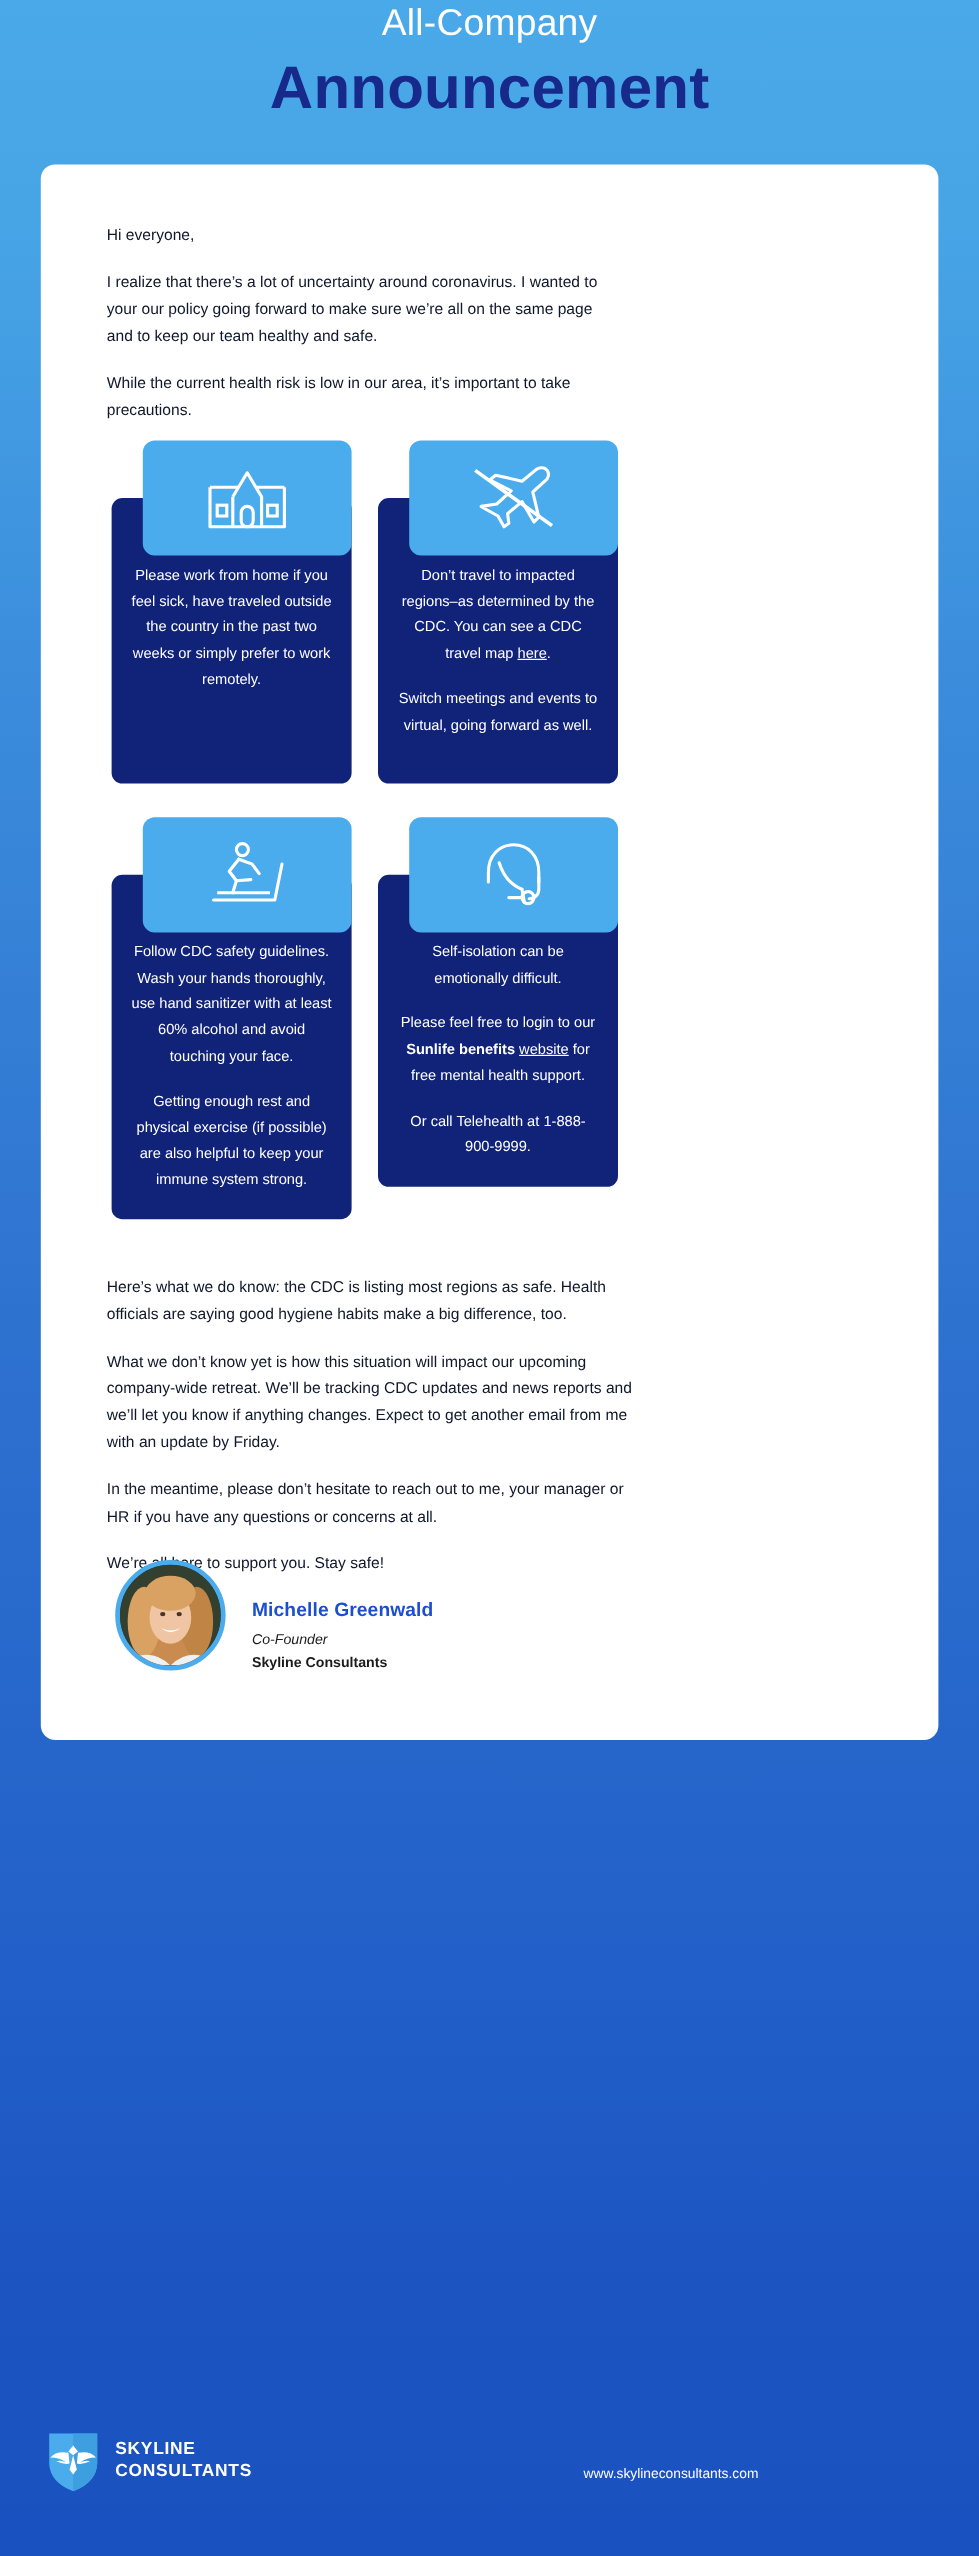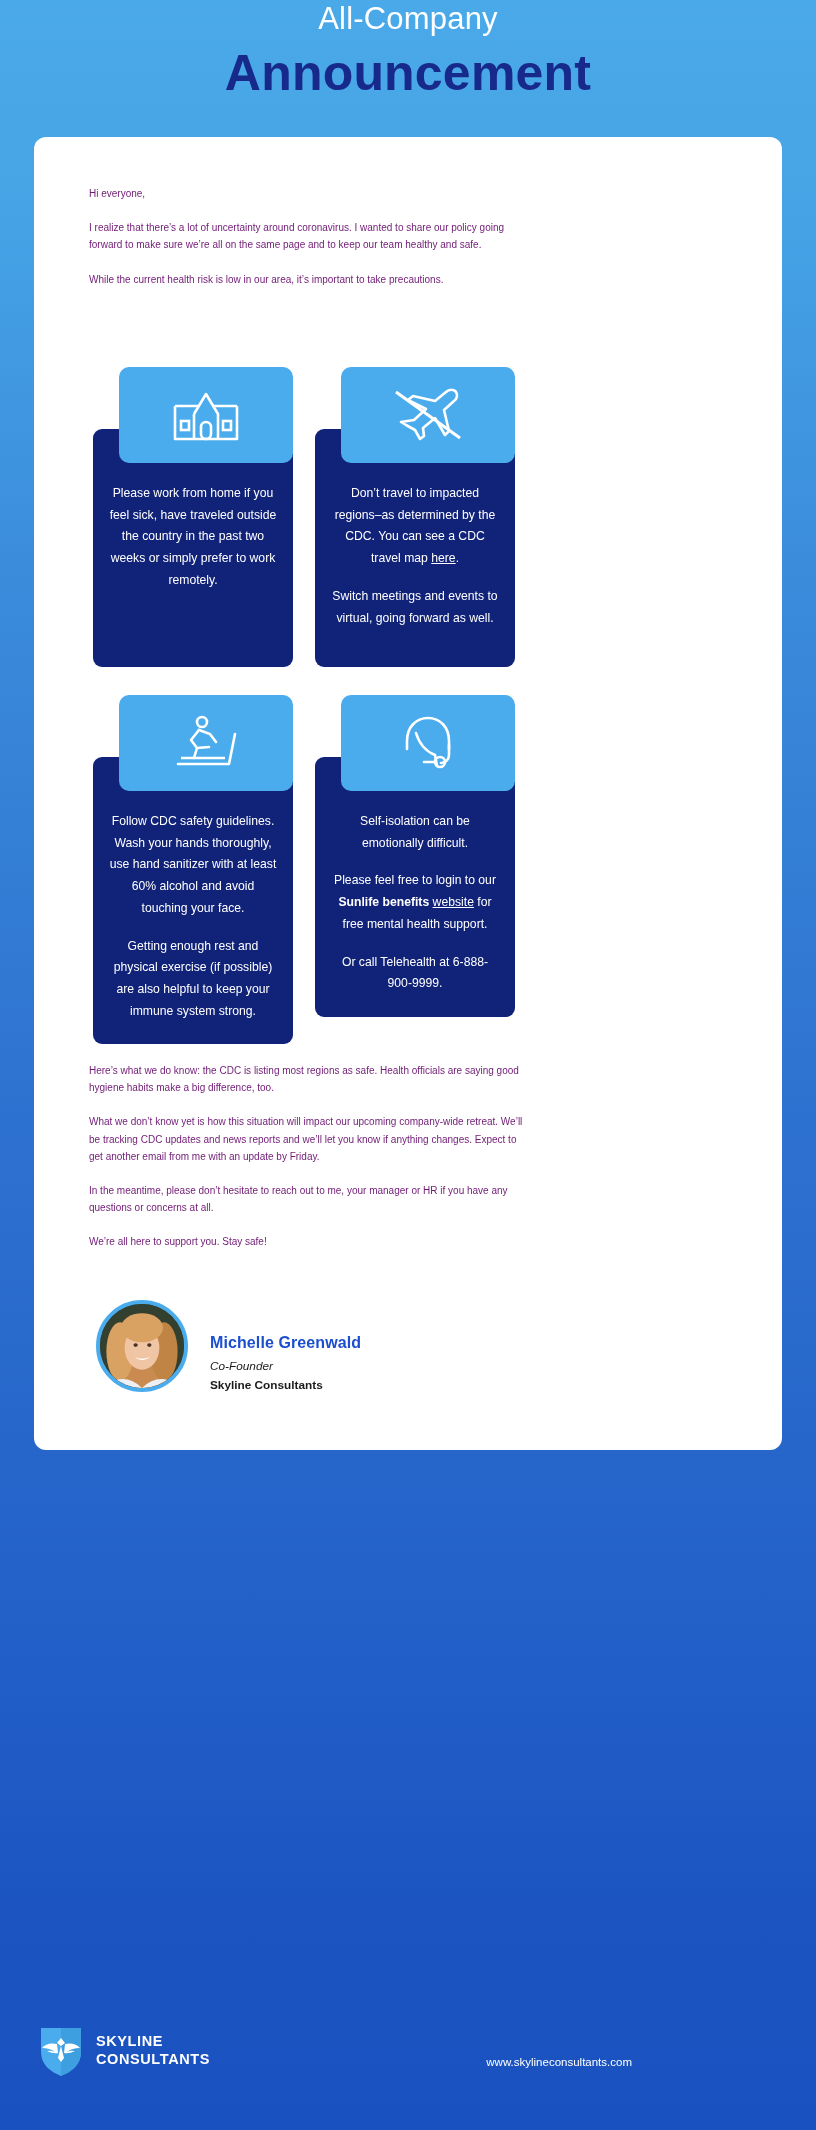--- a/index.html
+++ b/index.html
@@ -54,44 +54,44 @@
     border-radius: 12px;
   }
 
   .body-copy {
     position: absolute;
     left: 55px;
     top: 48px;
     width: 420px;
   }
   .body-copy p, .post-copy p {
-    font-size: 10px;
+    font-size: 13px;
     line-height: 1.72;
-    color: #701a75;
+    color: #0f172a;
     margin-bottom: 17px;
   }
   .body-copy p:last-child, .post-copy p:last-child { margin-bottom: 0; }
 
   
   .cards {
     position: absolute;
     left: 59px;
     top: 230px;
     width: 632px;
   }
   .card-row {
     display: flex;
     gap: 22px;
   }
   .card-row + .card-row { margin-top: 28px; }
 
   .card {
     position: relative;
     width: 200px;
-    padding-top: 62px;
+    padding-top: 48px;
   }
   .card-body {
     position: relative;
     background: #112379;
     border-radius: 9px;
     padding: 54px 16px 22px 16px;
     min-height: 237px;
     text-align: center;
   }
   .card-row:first-child .card-body { min-height: 238px; }
@@ -206,21 +206,21 @@
 
   <div class="header">
     <div class="line1">All-Company</div>
     <div class="line2">Announcement</div>
   </div>
 
   <div class="sheet">
 
     <div class="body-copy">
       <p>Hi everyone,</p>
-      <p>I realize that there’s a lot of uncertainty around coronavirus. I wanted to share our policy going forward to make sure we’re all on the same page and to keep our team healthy and safe.</p>
+      <p>I realize that there’s a lot of uncertainty around coronavirus. I wanted to your our policy going forward to make sure we’re all on the same page and to keep our team healthy and safe.</p>
       <p>While the current health risk is low in our area, it’s important to take precautions.</p>
     </div>
 
     <div class="cards">
 
       <div class="card-row">
 
         <div class="card">
           <div class="card-icon">
             <svg width="74" height="58" viewBox="0 0 74 58" fill="none" stroke="#ffffff" stroke-width="2.6">
@@ -279,21 +279,21 @@
               <path d="M12 36 V28 C12 14 21 5 33 5 C45 5 54 14 54 28 V36" stroke-linecap="round"></path>
               <path d="M21 20 C24 30 30 38 40 42 L42 53" stroke-linecap="round"></path>
               <path d="M29 49 H40" stroke-linecap="round"></path>
               <circle cx="45" cy="49" r="5"></circle>
               <path d="M54 32 V42 C54 47 50 50 46 50" stroke-linecap="round"></path>
             </svg>
           </div>
           <div class="card-body">
             <div class="card-text">Self-isolation can be emotionally difficult.</div>
             <div class="card-text">Please feel free to login to our <b>Sunlife benefits</b> <a href="#">website</a> for free mental health support.</div>
-            <div class="card-text">Or call Telehealth at 6-888-900-9999.</div>
+            <div class="card-text">Or call Telehealth at 1-888-900-9999.</div>
           </div>
         </div>
 
       </div>
     </div>
 
     <div class="post-copy">
       <p>Here’s what we do know: the CDC is listing most regions as safe. Health officials are saying good hygiene habits make a big difference, too.</p>
       <p>What we don’t know yet is how this situation will impact our upcoming company-wide retreat. We’ll be tracking CDC updates and news reports and we’ll let you know if anything changes. Expect to get another email from me with an update by Friday.</p>
       <p>In the meantime, please don’t hesitate to reach out to me, your manager or HR if you have any questions or concerns at all.</p>

